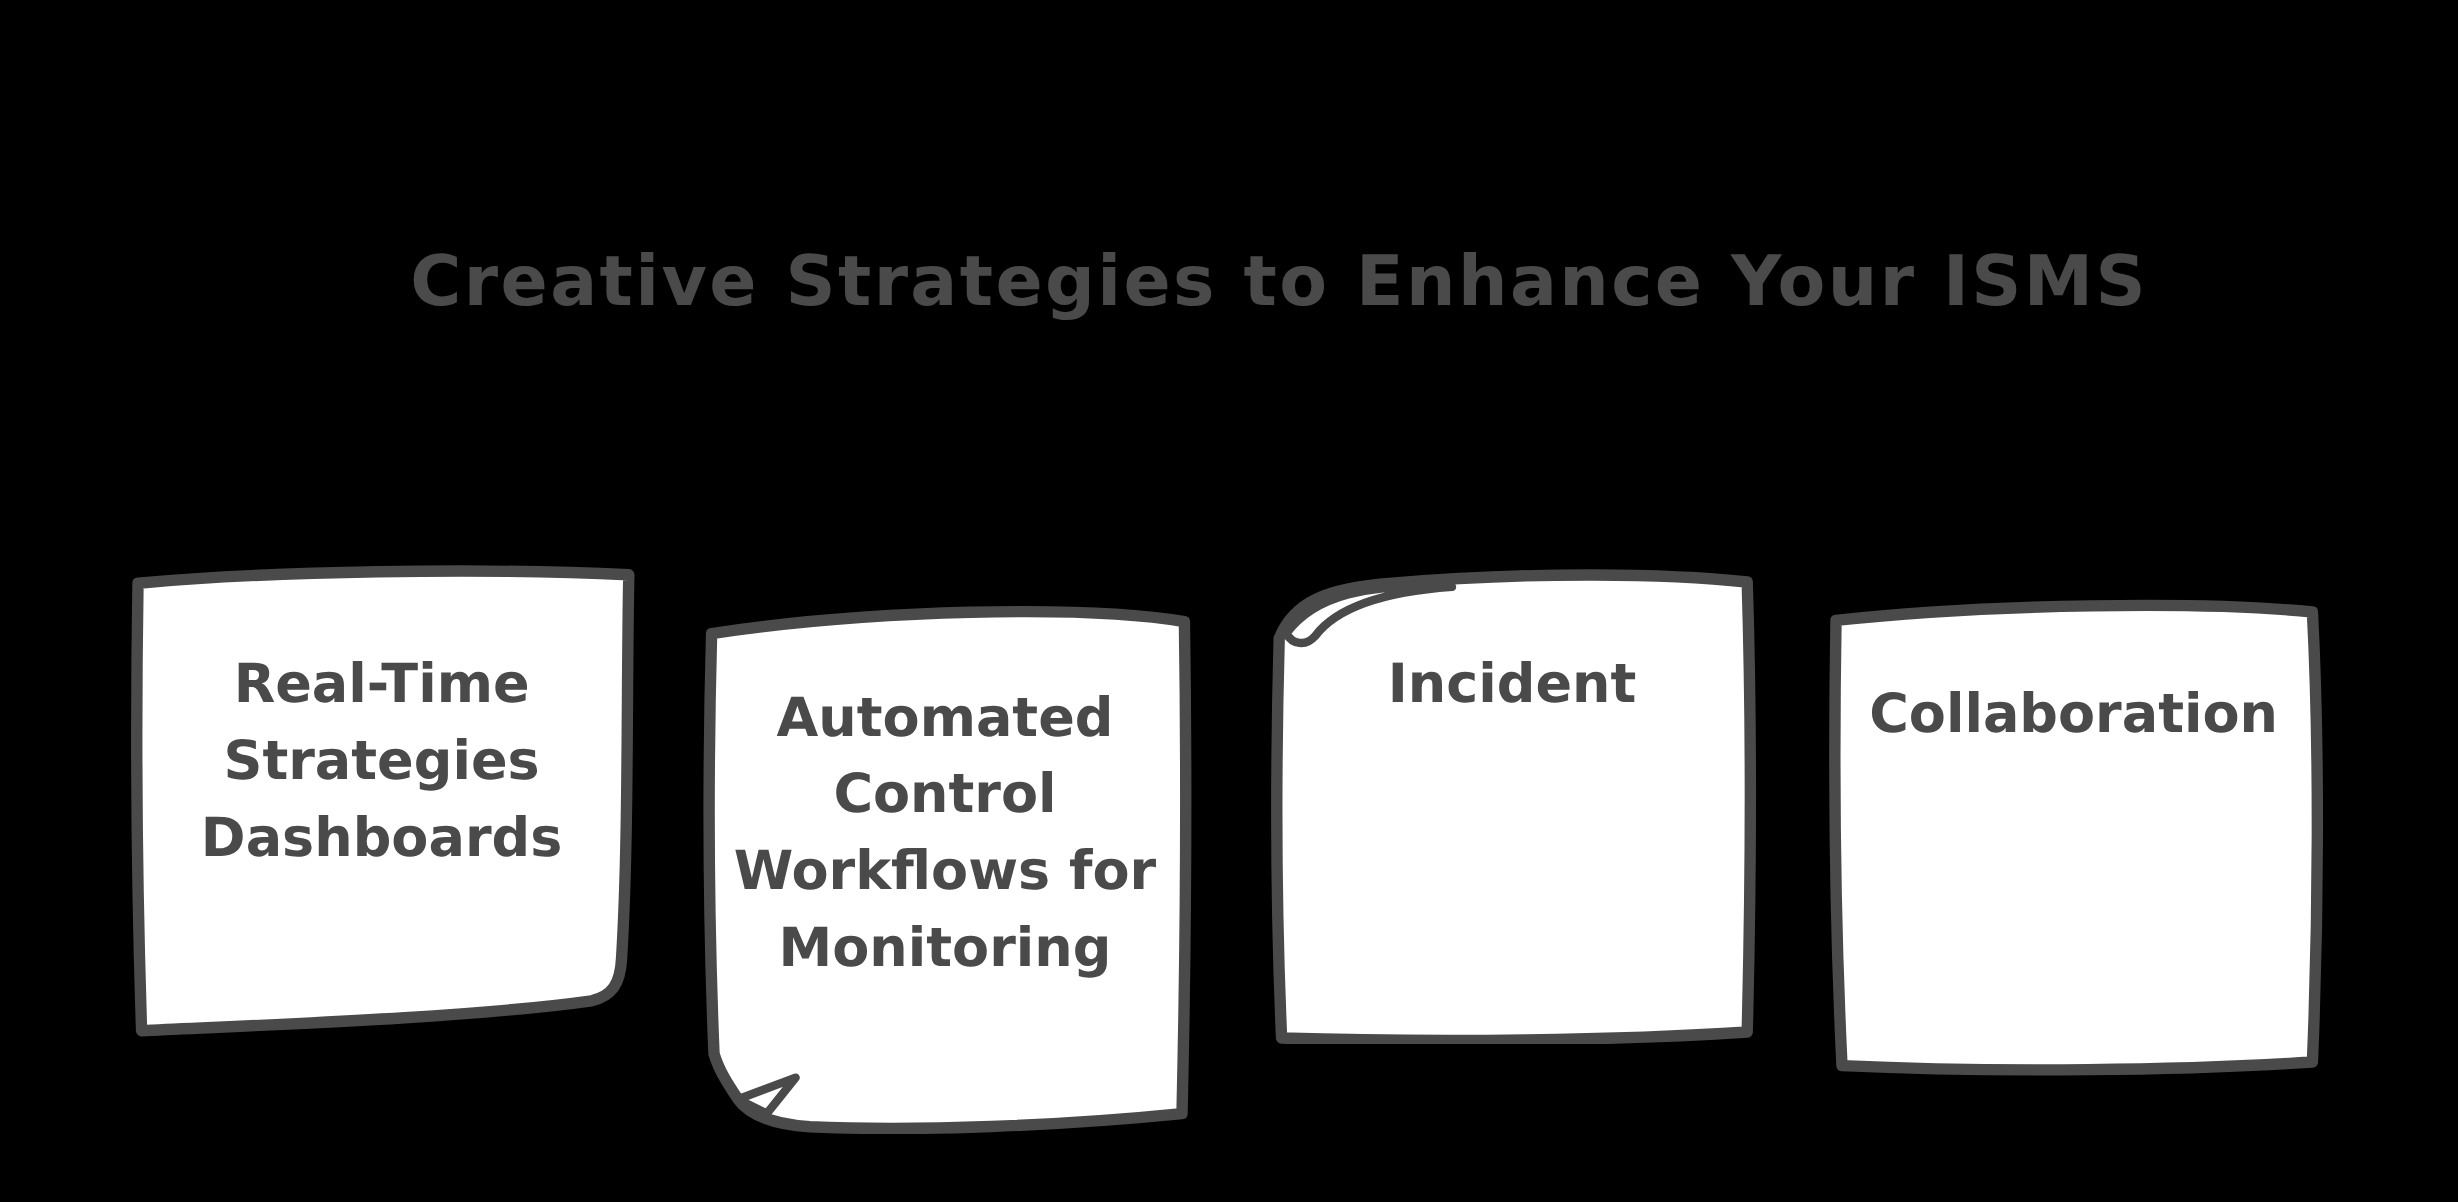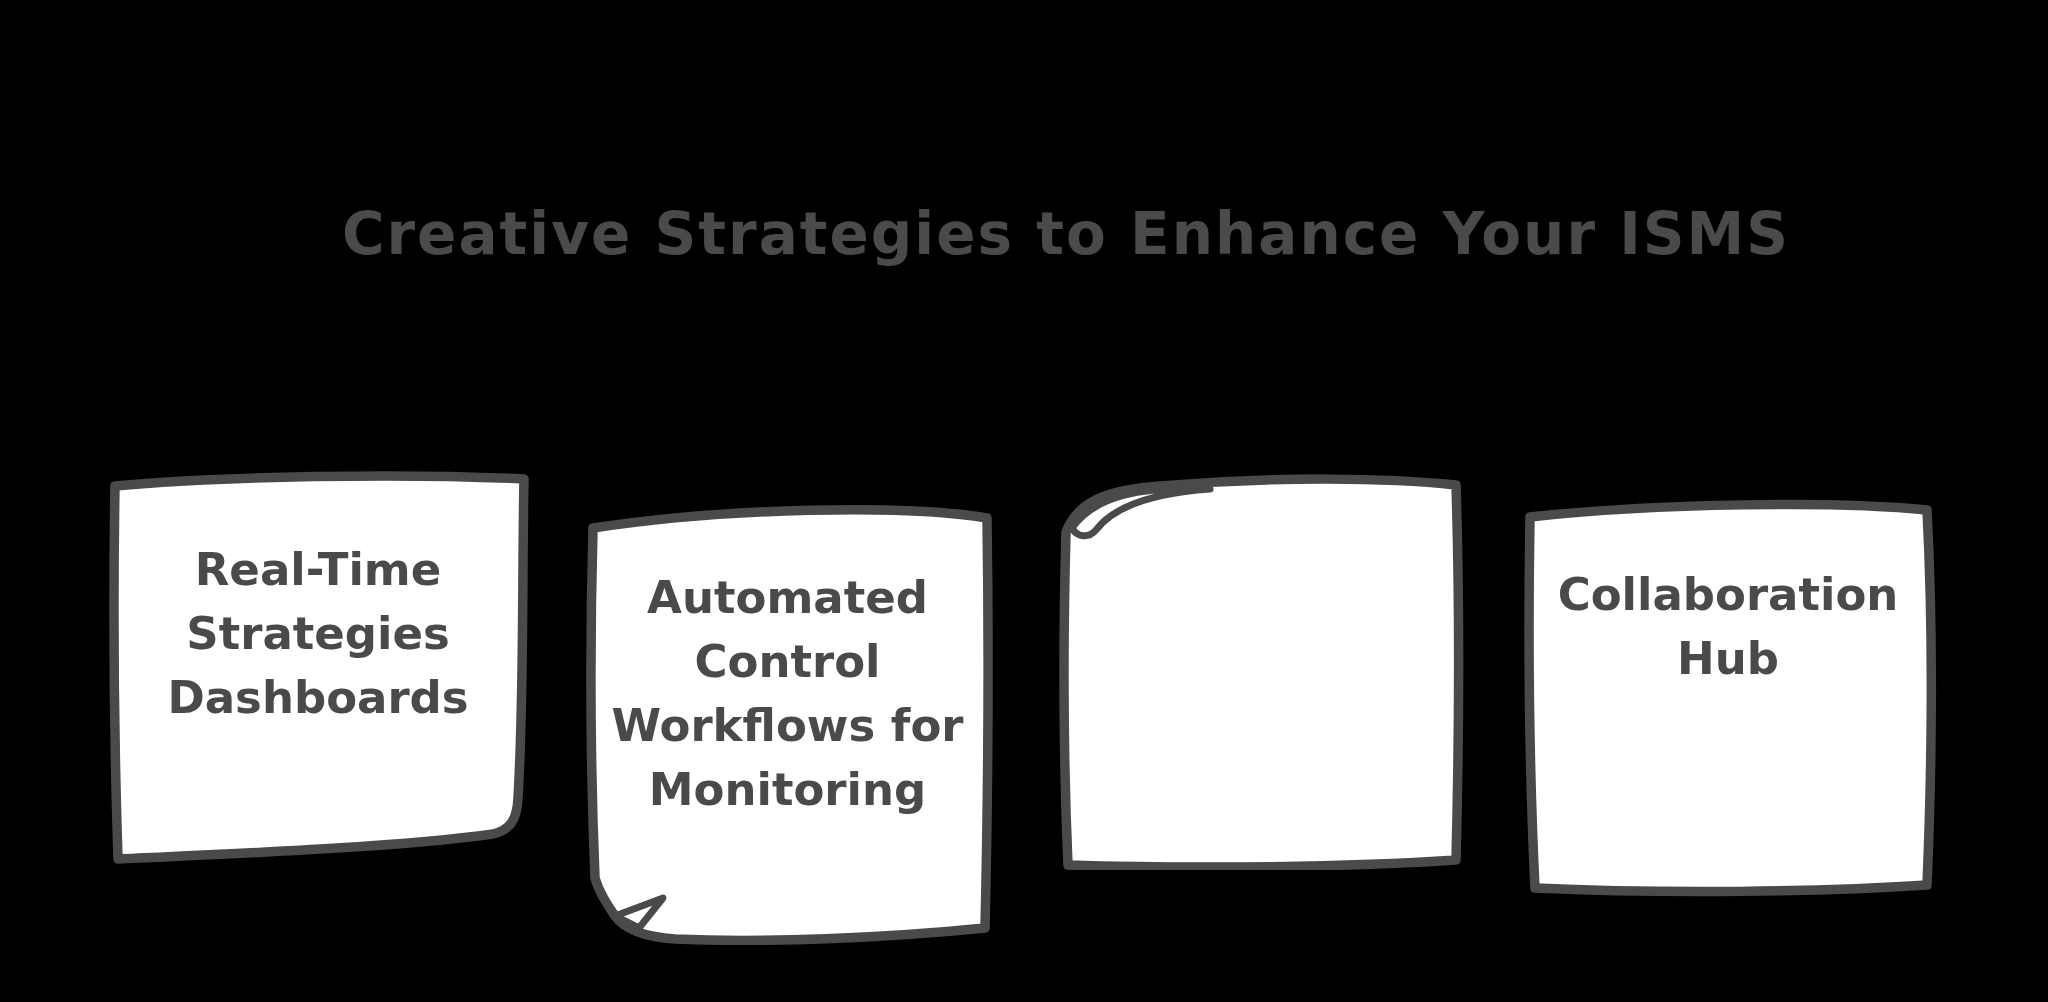--- a/index.html
+++ b/index.html
@@ -124,30 +124,30 @@
         C 230,4 340,6 406,13
         C 410,140 409,270 406,388
         C 300,395 150,397 18,393
         C 13,280 13,170 16,60 Z"></path>
       <path class="note-fold" d="M 22,56
         C 45,24 90,14 160,17
         C 105,21 64,34 46,58
         C 38,67 27,65 22,56 Z"></path>
     </svg>
     <div class="note-text">
+      <div>Incident</div>
     </div>
   </div>
 
   <div id="note-4" class="note">
     <svg viewBox="0 0 420 405" aria-hidden="true">
       <path class="note-shape" d="M 12,22
         C 140,8 320,6 409,15
         C 415,130 414,270 409,390
         C 300,397 150,399 17,393
         C 11,270 10,140 12,22 Z"></path>
     </svg>
     <div class="note-text">
       <div>Collaboration</div>
-      <div>Hub</div>
     </div>
   </div>
 
 </div>
 
 </body></html>

